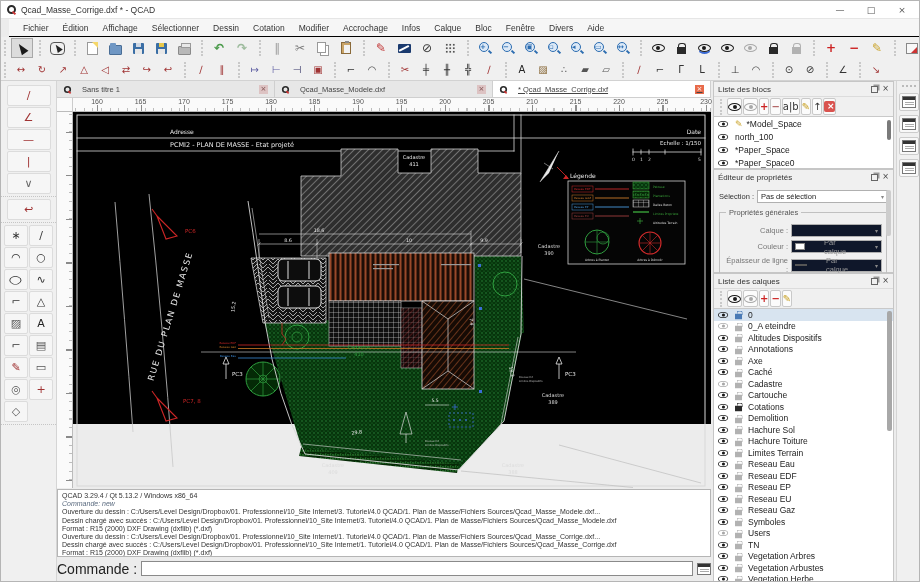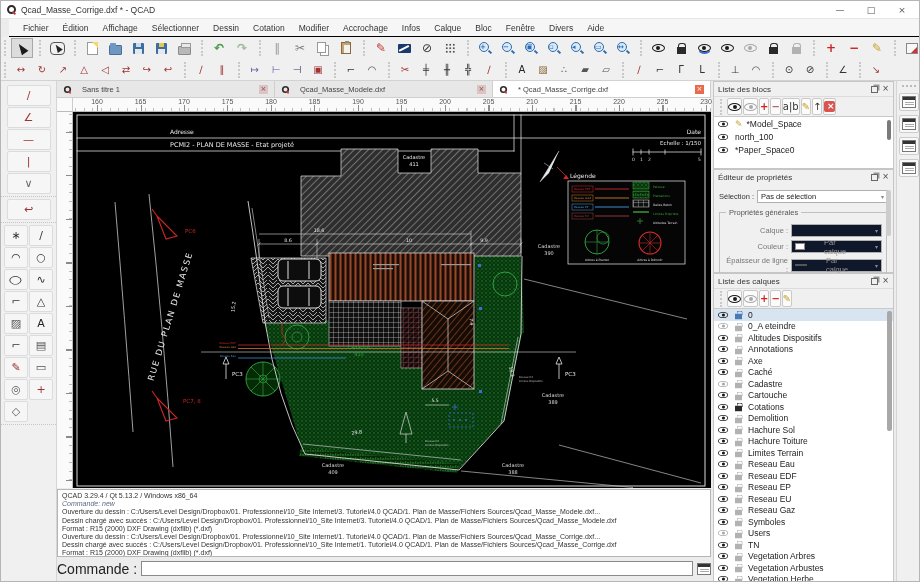--- a/index.html
+++ b/index.html
@@ -73,34 +73,34 @@
   .winicon::before{content:"";position:absolute;left:0;right:0;top:0;height:3px;background:#333;}
   .winicon::after{content:"";position:absolute;left:1.5px;top:5px;width:9px;height:1px;background:#aaa;box-shadow:0 2px 0 #aaa;}
   
   .leftbar{position:absolute;left:0;top:80px;width:56px;height:502px;background:#f0f0f0;border-right:1px solid #d5d5d5;padding-top:2px;}
   .lt-sec{border-bottom:1px dotted #c5c5c5;padding:2px 0;display:grid;justify-content:center;gap:1px;}
   .lt-btn{height:21px;display:flex;align-items:center;justify-content:center;background:#f6f6f6;border:1px solid #dcdcdc;border-radius:2px;padding:0;}
   .lt-btn .ig{font-size:11px;}
   
   .tabbar{position:absolute;left:56px;top:80px;width:654px;height:17px;background:#ececec;display:flex;border-bottom:1px solid #cfcfcf;}
   .tab{display:flex;align-items:center;gap:10px;padding:0 6px;flex:1;background:#e7e7e7;border-right:1px solid #cfcfcf;font-size:7.5px;color:#444;min-width:0;}
-  .tab.active{background:#fff;}
+  .tab.active{background:#fff;text-decoration:underline;}
   .tab .qicon{transform:scale(.8);}
   .tab-label{flex:1;white-space:nowrap;overflow:hidden;text-overflow:ellipsis;}
   .tab-close{width:9px;height:9px;background:#ddc3c3;color:#7a4a4a;font:7px/9px "DejaVu Sans",sans-serif;text-align:center;flex:none;}
   .tab.active .tab-close{background:#e86a4a;color:#fff;}
   .hruler{position:absolute;left:72px;top:97px;width:638px;height:14px;background:#fafafa;border-bottom:1px solid #bbb;
     background-image:repeating-linear-gradient(90deg,#8a8a8a 0 1px,transparent 1px 43.5px),repeating-linear-gradient(90deg,#bdbdbd 0 1px,transparent 1px 8.7px);
     background-size:100% 6px,100% 3px;background-position:24px 100%,2px 100%;background-repeat:no-repeat, no-repeat;}
   .rcorner{position:absolute;left:56px;top:97px;width:16px;height:14px;background:#fafafa;border-bottom:1px solid #bbb;border-right:1px solid #ccc;}
   .rnum{position:absolute;top:0;font-size:7px;color:#555;transform:translateX(-50%);}
   .vruler{position:absolute;left:56px;top:111px;width:16px;height:376px;background:#fafafa;border-right:1px solid #bbb;
     background-image:repeating-linear-gradient(180deg,#8a8a8a 0 1px,transparent 1px 43.5px),repeating-linear-gradient(180deg,#bdbdbd 0 1px,transparent 1px 8.7px);
     background-size:6px 100%,3px 100%;background-position:100% 20px,100% 2px;background-repeat:no-repeat,no-repeat;}
-  .canvas{position:absolute;left:72px;top:111px;width:638px;height:376px;background:#000;}
+  .canvas{position:absolute;left:72px;top:111px;width:638px;height:312px;background:#000;}
   .canvas svg{display:block;font-family:"DejaVu Sans",sans-serif;}
   
   .history{position:absolute;left:56px;top:488px;width:654px;height:68px;background:#fff;border:1px solid #b5b5b5;padding:2px 4px;overflow:hidden;}
   .hline{white-space:nowrap;overflow:hidden;color:#333;font-size:7px;line-height:8.2px;}
   .hline.cmd{font-style:italic;color:#5a6a7f;}
   .cmdrow{position:absolute;left:56px;top:558px;width:654px;height:19px;display:flex;align-items:center;gap:4px;}
   .cmdrow .lbl{font-size:14px;color:#222;flex:none;}
   .cmdrow input{flex:1;height:15px;border:1px solid #8a8a8a;font-size:8px;padding:0 3px;background:#fff;}
   
   .panel{position:absolute;left:712px;width:181px;background:#f0f0f0;border:1px solid #c6c6c6;}
@@ -886,20 +886,24 @@
           <span class="ik i-eye"></span>
           <span class="bedit">✎</span>
           <span>*Model_Space</span>
         </div>
         <div class="brow">
           <span class="ik i-eye"></span>
           <span>north_100</span>
         </div>
         <div class="brow">
           <span class="ik i-eye"></span>
+          <span>*Paper_Space</span>
+        </div>
+        <div class="brow">
+          <span class="ik i-eye"></span>
           <span>*Paper_Space0</span>
         </div>
       </div>
   </div>
 
   <div class="panel" style="top:168px;height:104px;">
     <div class="p-title">
       <span class="pt-text">Éditeur de propriétés</span>
       <span class="p-float"></span>
       <span class="p-close">×</span>

